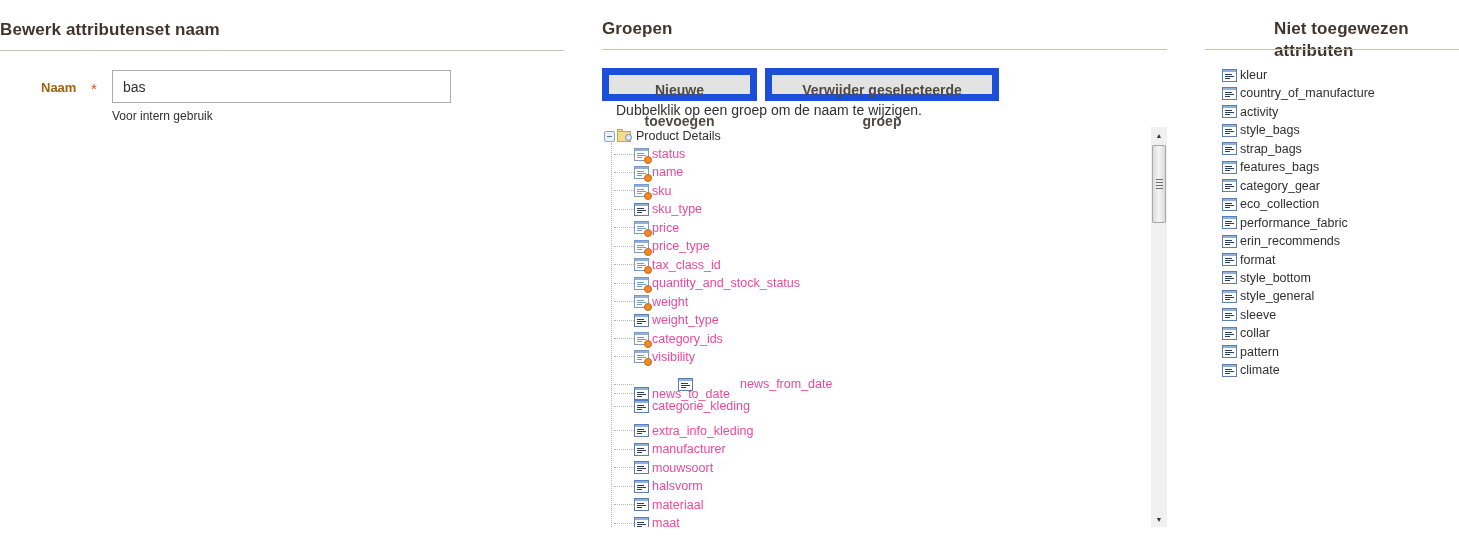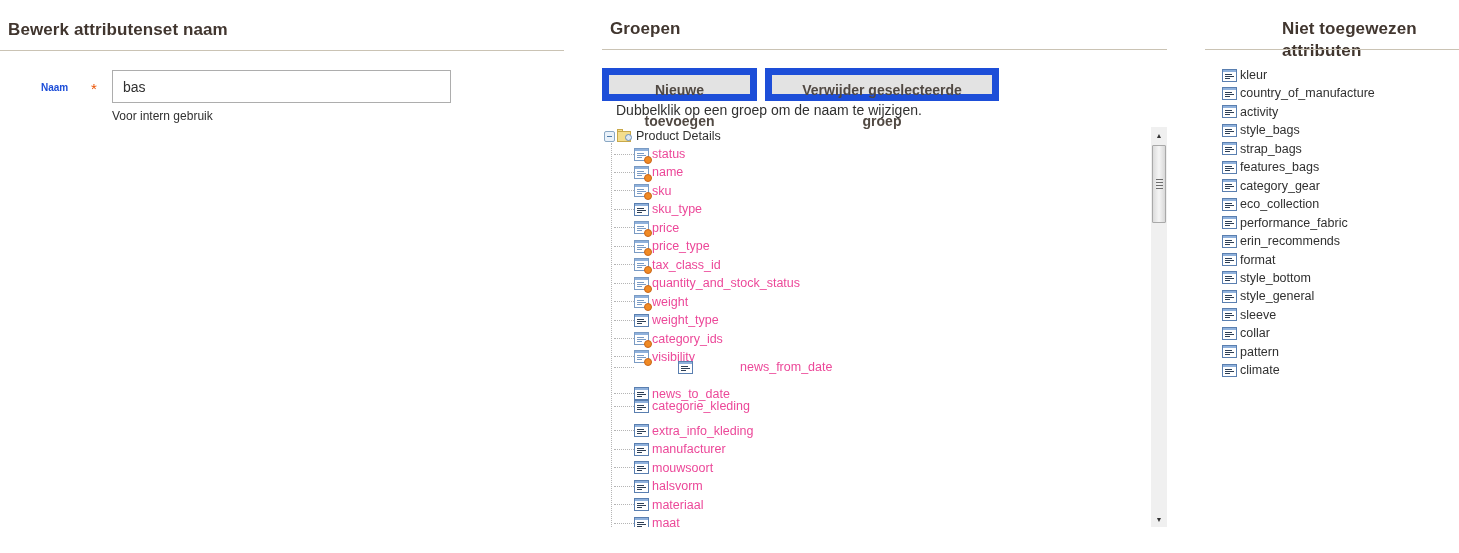--- a/index.html
+++ b/index.html
@@ -4,30 +4,30 @@
 <style>
   * { box-sizing: border-box; }
   html, body { margin: 0; padding: 0; }
   body {
     width: 1459px; height: 553px; overflow: hidden; background: #ffffff;
     font-family: "Liberation Sans", "DejaVu Sans", sans-serif; color: #303030;
     position: relative;
   }
   .section-title {
     position: absolute; font-size: 17px; font-weight: 600; color: #41362f;
-    margin: 0; line-height: 22px; letter-spacing: 0.1px; padding-left: 8px;
+    margin: 0; line-height: 22px; letter-spacing: 0.1px;
   }
   .rule { position: absolute; height: 1px; background: #cac3b4; }
 
   
   #left-title { left: 0; top: 19px; }
   #left-rule { left: 0; top: 50px; width: 564px; }
   .field-label {
-    position: absolute; left: 41px; top: 78px; font-size: 10px; font-weight: 600;
-    color: #1d4ed8; line-height: 20px;
+    position: absolute; left: 41px; top: 78px; font-size: 13px; font-weight: 600;
+    color: #a16207; line-height: 20px;
   }
   .required-star {
     position: absolute; left: 91px; top: 79px; color: #eb5202; font-size: 15px; line-height: 20px;
   }
   .name-input {
     position: absolute; left: 112px; top: 70px; width: 339px; height: 33px;
     border: 1px solid #adadad; padding: 0 10px; font-size: 14px; color: #303030;
     font-family: "Liberation Sans", "DejaVu Sans", sans-serif; background: #fff; outline: none;
   }
   .field-note {
@@ -249,21 +249,21 @@
       </div>
       <div class="tree-item" style="top: 202.95px;">
         <span class="attr-icon system">
           <span class="l1"></span>
           <span class="l2"></span>
           <span class="l3"></span>
           <span class="lock"></span>
         </span>
         <span>visibility</span>
       </div>
-      <div class="tree-item" style="top: 213px; gap: 44px;">
+      <div class="tree-item" style="top: 230px; gap: 44px;">
         <span class="attr-icon">
           <span class="l1"></span>
           <span class="l2"></span>
           <span class="l3"></span>
         </span>
         <span>news_from_date</span>
       </div>
       <div class="tree-item" style="top: 239.85px;">
         <span class="attr-icon">
           <span class="l1"></span>

